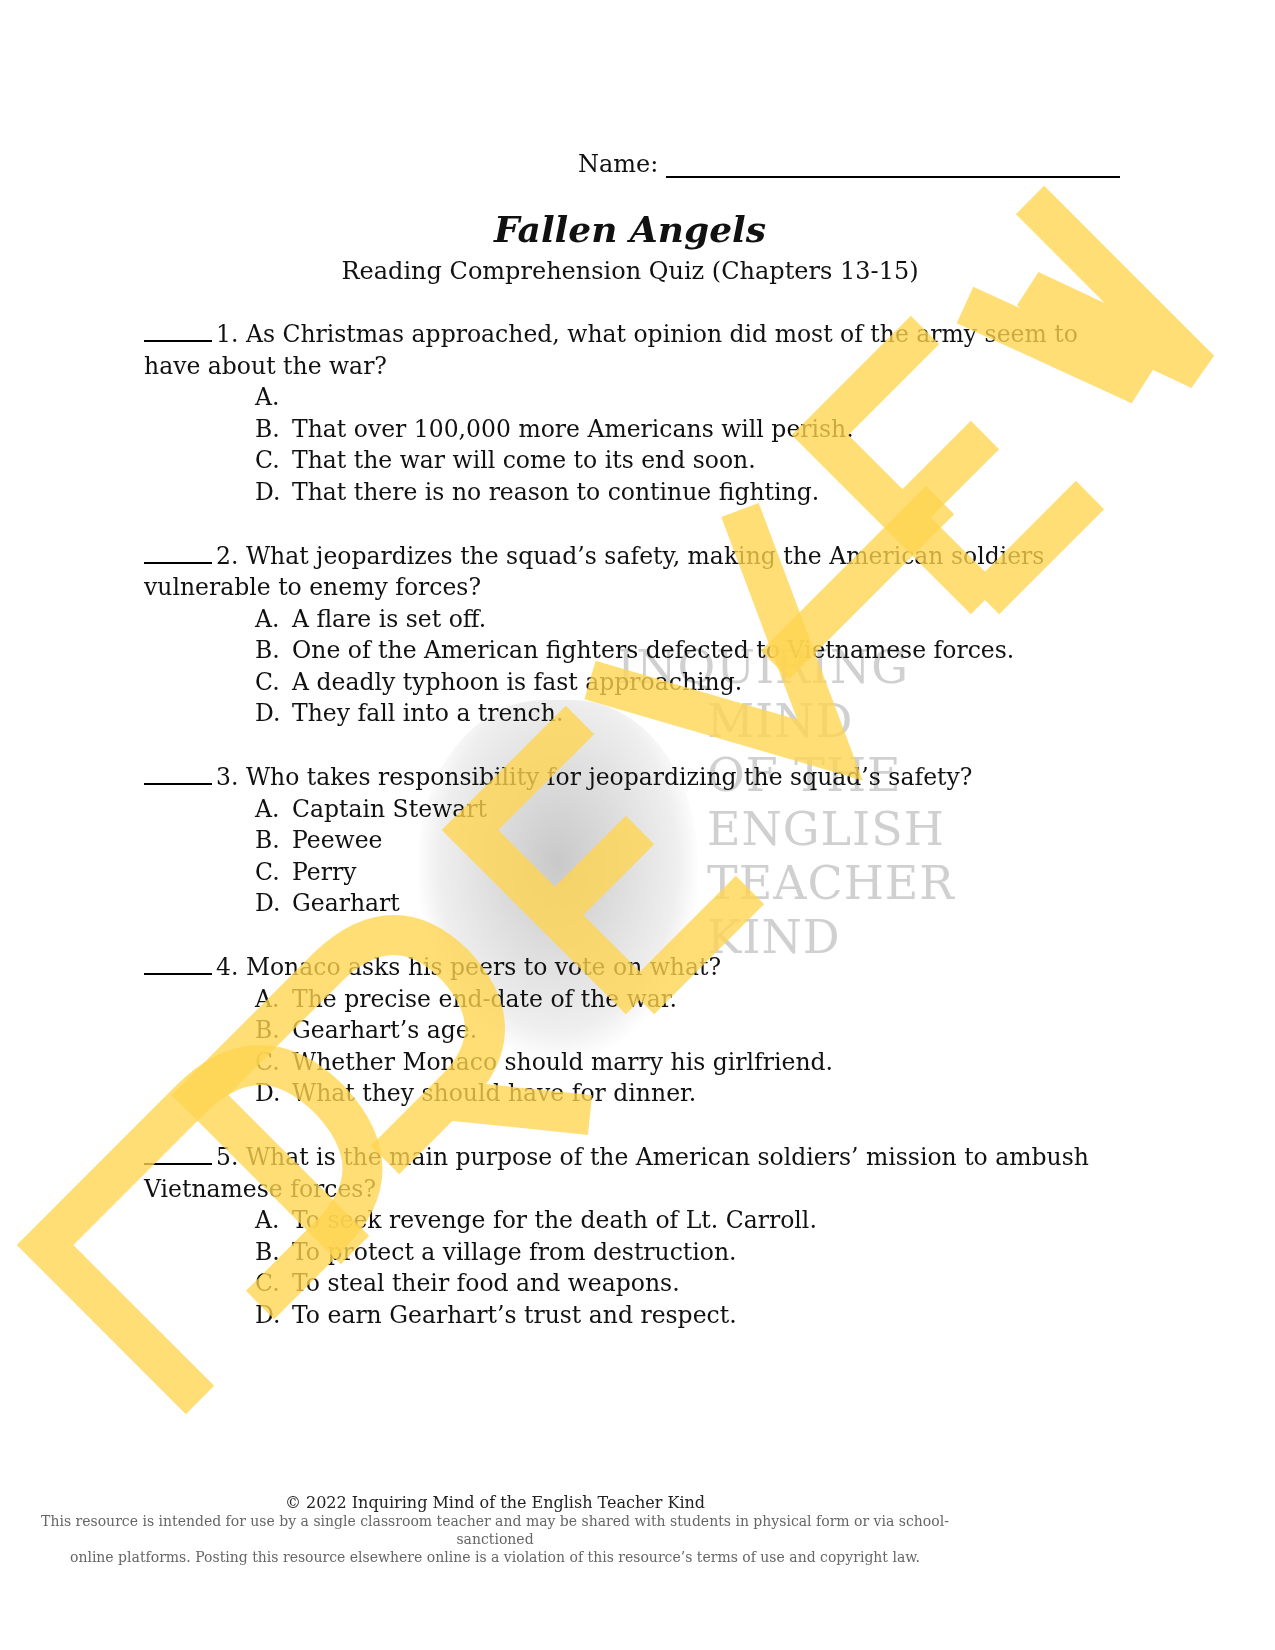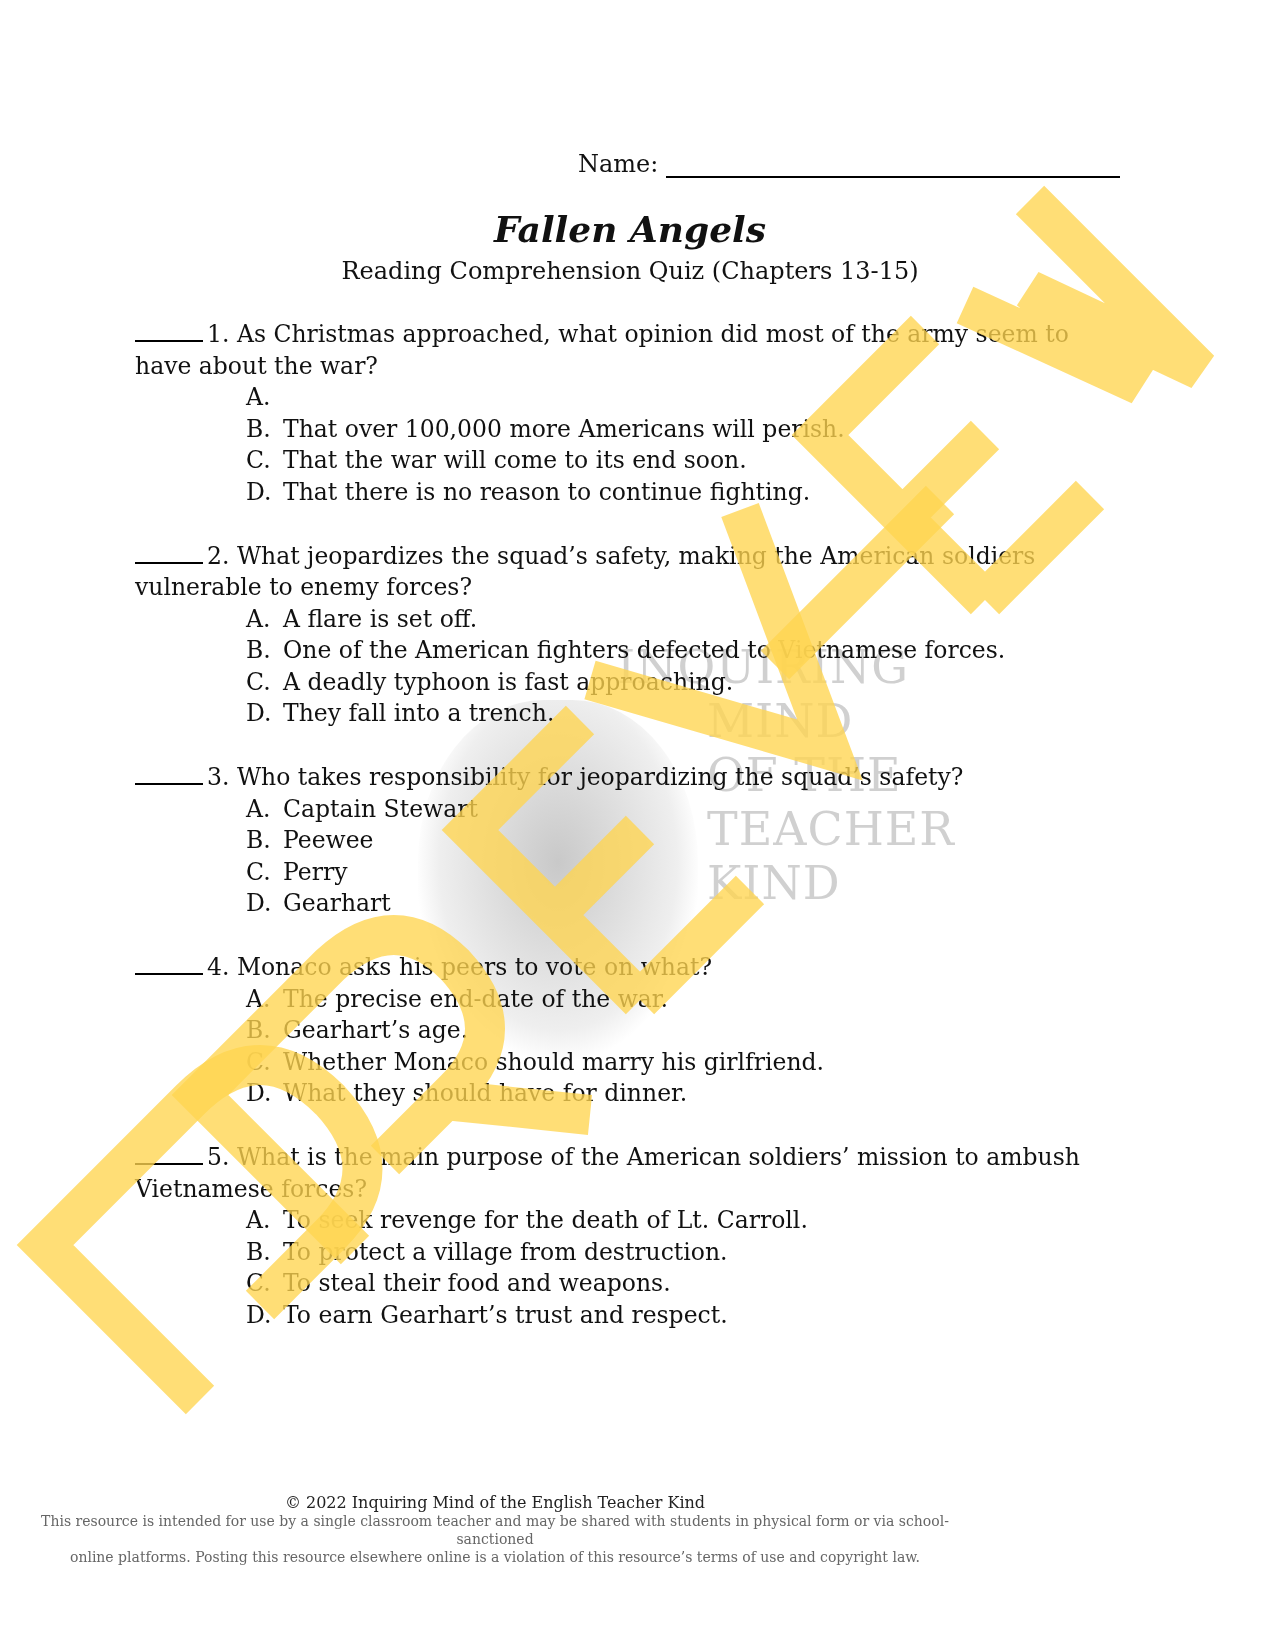--- a/index.html
+++ b/index.html
@@ -7,21 +7,21 @@
          font-family:"DejaVu Serif", "Liberation Serif", serif; color:#111; }
   .page { position:absolute; left:0; top:0; width:1120px; height:1650px; }
 
   .name-row { position:absolute; left:578px; top:150px; font-size:24px; display:flex; align-items:flex-end; }
   .name-line { display:inline-block; width:454px; border-bottom:2.5px solid #000; margin-left:8px; height:26px; }
 
   .title { position:absolute; left:0; width:1260px; text-align:center; top:208px;
            font-size:36px; font-weight:bold; font-style:italic; }
   .subtitle { position:absolute; left:0; width:1260px; text-align:center; top:257px; font-size:24px; }
 
-  .questions { position:absolute; left:135px; top:318px; width:960px; font-size:23.5px; line-height:31.5px; }
+  .questions { position:absolute; left:144px; top:318px; width:960px; font-size:23.5px; line-height:31.5px; }
   .question { margin-bottom:31.5px; }
   .q-stem { text-indent:0; }
   .blank { display:inline-block; width:68px; border-bottom:2.5px solid #000; height:22px; margin-right:4px; vertical-align:baseline; }
   .options { list-style:none; margin:0; padding:0 0 0 111px; }
   .options li { display:flex; }
   .opt-letter { width:37px; flex:none; }
 
   .footer { position:absolute; right:165px; top:1493px; text-align:center; width:920px; }
   .copyright { font-size:16px; color:#222; }
   .terms { font-size:14px; color:#666; line-height:18px; }
@@ -48,20 +48,21 @@
 
   <div class="title">Fallen Angels</div>
   <div class="subtitle">Reading Comprehension Quiz (Chapters 13-15)</div>
 
   <div class="logo">
     <div class="dog"></div>
     <div class="logo-text">
       <div style="padding-left:0">INQUIRING</div>
       <div style="padding-left:90px">MIND</div>
       <div style="padding-left:90px">OF THE</div>
+      <div style="padding-left:90px">ENGLISH</div>
       <div style="padding-left:90px">TEACHER</div>
       <div style="padding-left:90px">KIND</div>
     </div>
   </div>
 
   <div class="questions">
 
     <div class="question">
       <div class="q-stem">
         <span class="blank"></span><span>1.</span> <span>As Christmas approached, what opinion did most of the army seem to have about the war?</span>

